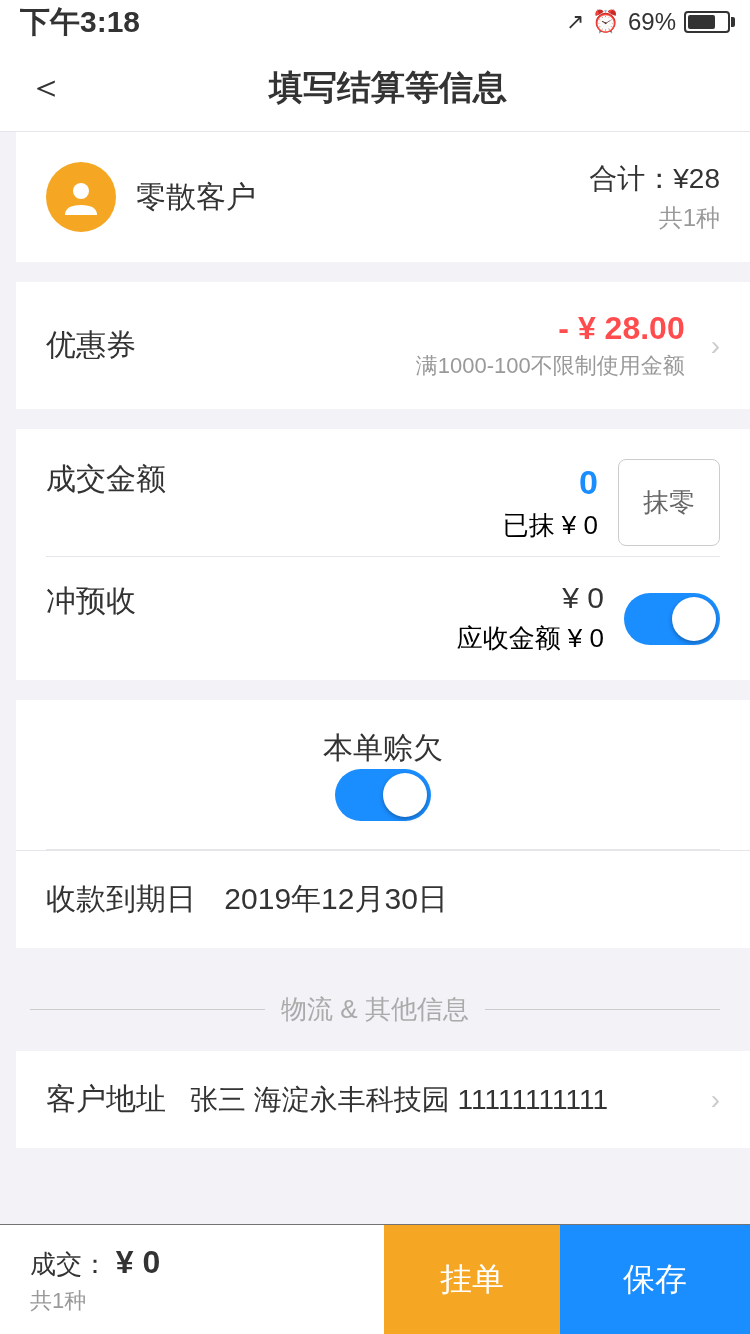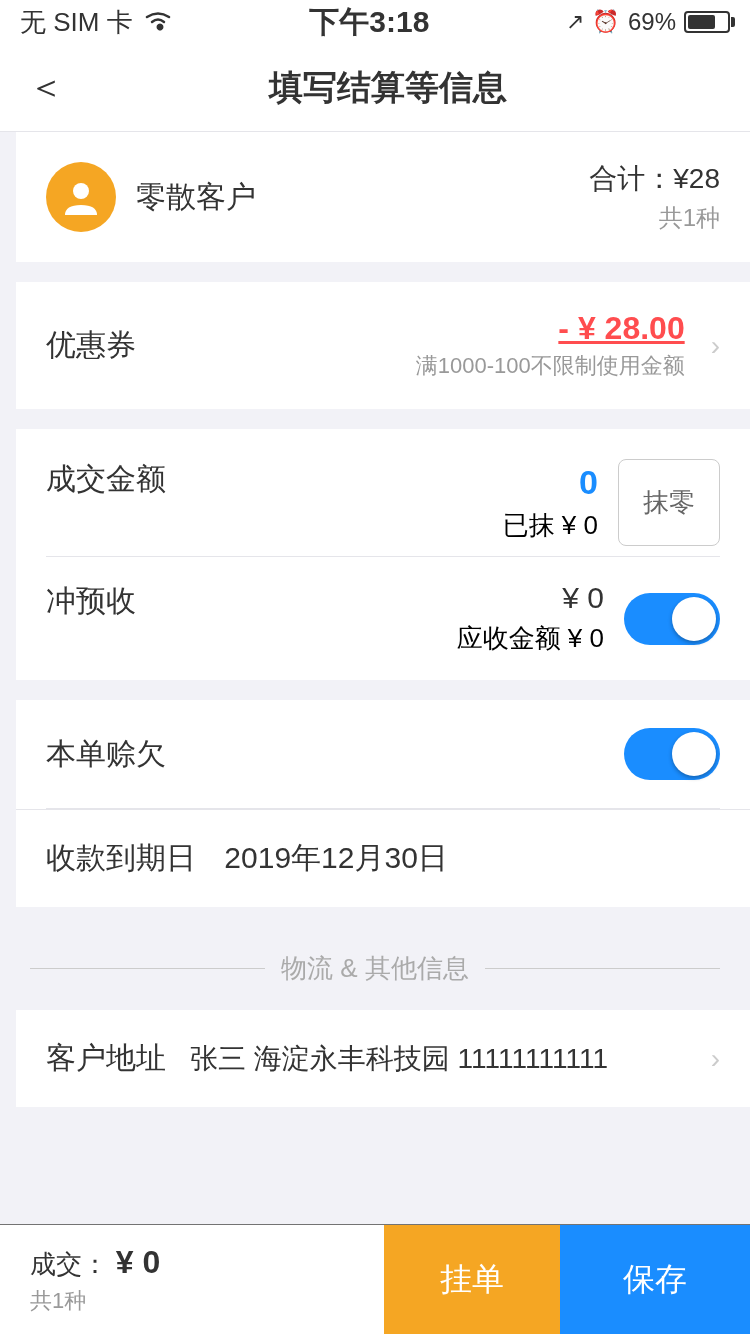--- a/index.html
+++ b/index.html
@@ -115,21 +115,21 @@
       background: #fff;
       min-height: 90px;
     }
     .row-label { font-size: 30px; color: #333; }
     .row-right { display: flex; align-items: center; gap: 16px; }
     .row-value { font-size: 30px; color: #333; text-align: right; }
     .row-value-blue { font-size: 34px; color: #1a8dff; font-weight: 600; }
     .row-discount {
       text-align: right;
     }
-    .discount-amount { font-size: 32px; color: #ff4d4f; font-weight: 600; text-decoration: underline; }
+    .discount-amount { font-size: 32px; color: #ff4d4f; font-weight: 600; }
     .discount-desc { font-size: 22px; color: #999; margin-top: 4px; }
     .chevron { font-size: 28px; color: #ccc; margin-left: 10px; }
 
     
     .round-zero-btn {
       border: 1.5px solid #ccc;
       border-radius: 8px;
       padding: 25px 24px;
       font-size: 26px;
       color: #666;
@@ -156,20 +156,21 @@
       box-shadow: 0 2px 4px rgba(0,0,0,0.3);
     }
 
     
     .debt-row {
       display: flex;
       align-items: center;
       justify-content: space-between;
       padding: 28px 30px;
       background: #fff;
+      flex-direction: column;
     }
 
     
     .due-date-row {
       padding: 28px 30px;
       background: #fff;
       font-size: 30px;
       color: #333;
       border-top: 1px solid #e5e5ea;
     }
@@ -243,30 +244,20 @@
       font-size: 32px;
       color: #fff;
       font-weight: 500;
       cursor: pointer;
     }
   </style>
 </head>
 <body>
 
 <div class="status-bar">
-  <div class="status-left">
-    <span>无 SIM 卡</span>
-    <span>
-      <svg width="30" height="22" viewBox="0 0 30 22">
-        <path d="M15 18 a2 2 0 1 1 0 0.01" stroke="#333" stroke-width="3" fill="#333"></path>
-        <path d="M9 13 Q15 8 21 13" stroke="#333" stroke-width="2.5" fill="none" stroke-linecap="round"></path>
-        <path d="M4 8 Q15 1 26 8" stroke="#333" stroke-width="2.5" fill="none" stroke-linecap="round"></path>
-      </svg>
-    </span>
-  </div>
   <div class="status-center">下午3:18</div>
   <div class="status-right">
     <span style="font-size:22px;">↗</span>
     <span style="font-size:22px;">⏰</span>
     <span style="font-size:24px;">69%</span>
     <div class="battery-icon">
       <div class="battery-fill"></div>
     </div>
   </div>
 </div>

